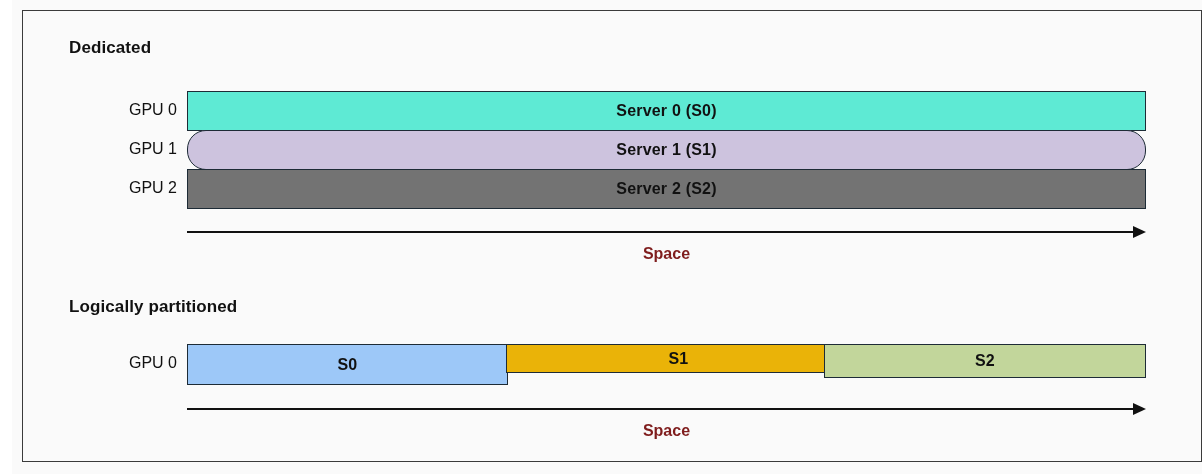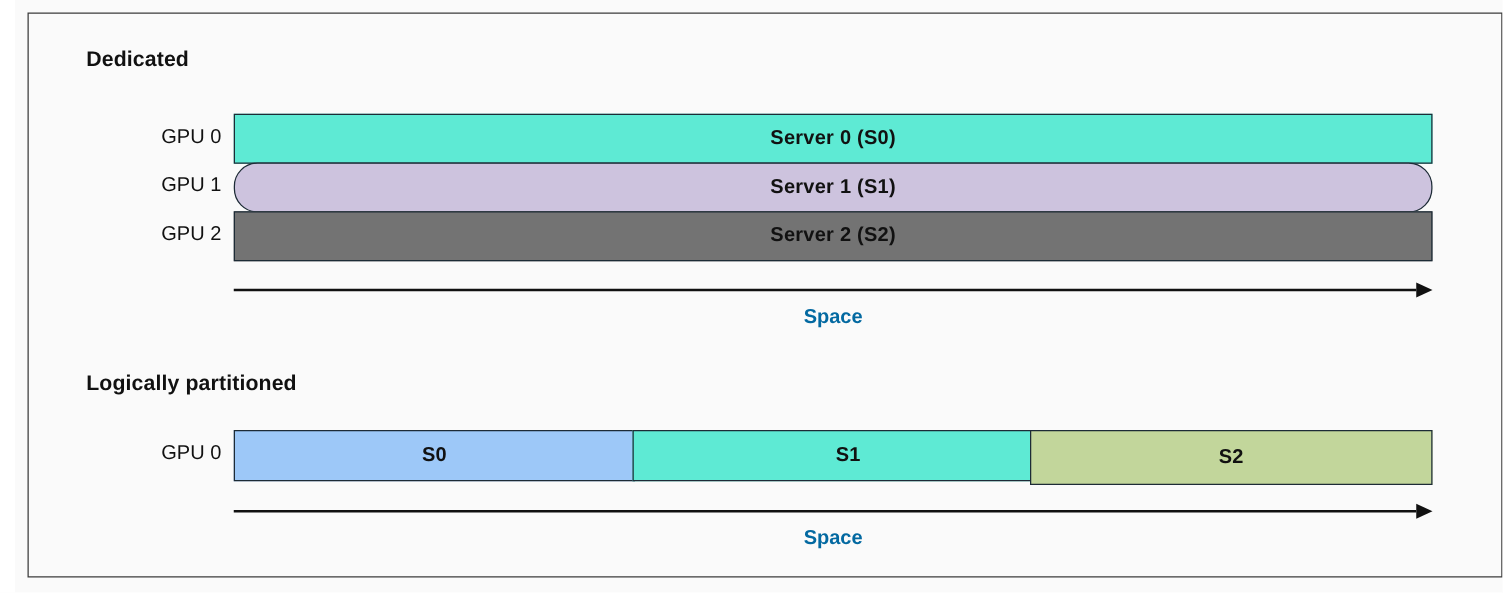--- a/index.html
+++ b/index.html
@@ -93,21 +93,21 @@
     width: 0;
     height: 0;
     border-top: 6.5px solid transparent;
     border-bottom: 6.5px solid transparent;
     border-left: 13px solid #111111;
   }
   .axis-caption {
     position: absolute;
     font-size: 16px;
     font-weight: bold;
-    color: #0369a1;
+    color: #7f1d1d;
     text-align: center;
     white-space: nowrap;
   }
 </style>
 </head>
 <body>
 
 <div id="canvas" style="background: rgb(250, 250, 250); margin-left: 12px;">
   <div class="outer-frame" style="border-color: rgb(59, 59, 59);"></div>
 
@@ -134,24 +134,24 @@
   </div>
   <div class="axis-caption" style="left:175px; top:245px; width:959px;">Space</div>
 
   <div class="section-heading" id="heading-logical">Logically partitioned</div>
 
   <div class="row-label" style="left:45px; top:354px;">GPU 0</div>
 
   <div class="seg" style="left: 175px; top: 344px; width: 321px; height: 41px; background: rgb(157, 200, 248); border-color: rgb(29, 43, 54);">
     <span class="bar-label">S0</span>
   </div>
-  <div class="seg" style="left: 494px; top: 344px; width: 320px; height: 41px; background: #5eead4; border-color: rgb(29, 43, 54); padding-left: 25px;">
+  <div class="seg" style="left: 494px; top: 344px; width: 320px; height: 29px; background: #eab308; border-color: rgb(29, 43, 54); padding-left: 25px;">
     <span class="bar-label">S1</span>
   </div>
-  <div class="seg" style="left: 812px; top: 344px; width: 322px; height: 44px; background: rgb(194, 214, 155); border-color: rgb(29, 43, 54); text-align: right;">
+  <div class="seg" style="left: 812px; top: 344px; width: 322px; height: 34px; background: rgb(194, 214, 155); border-color: rgb(29, 43, 54); text-align: right;">
     <span class="bar-label">S2</span>
   </div>
 
   <div class="axis" style="left:175px; top:402px; width:959px;">
     <div class="axis-line" style="width:946px;"></div>
     <div class="axis-head" style="left:946px;"></div>
   </div>
   <div class="axis-caption" style="left:175px; top:422px; width:959px;">Space</div>
 </div>
 

